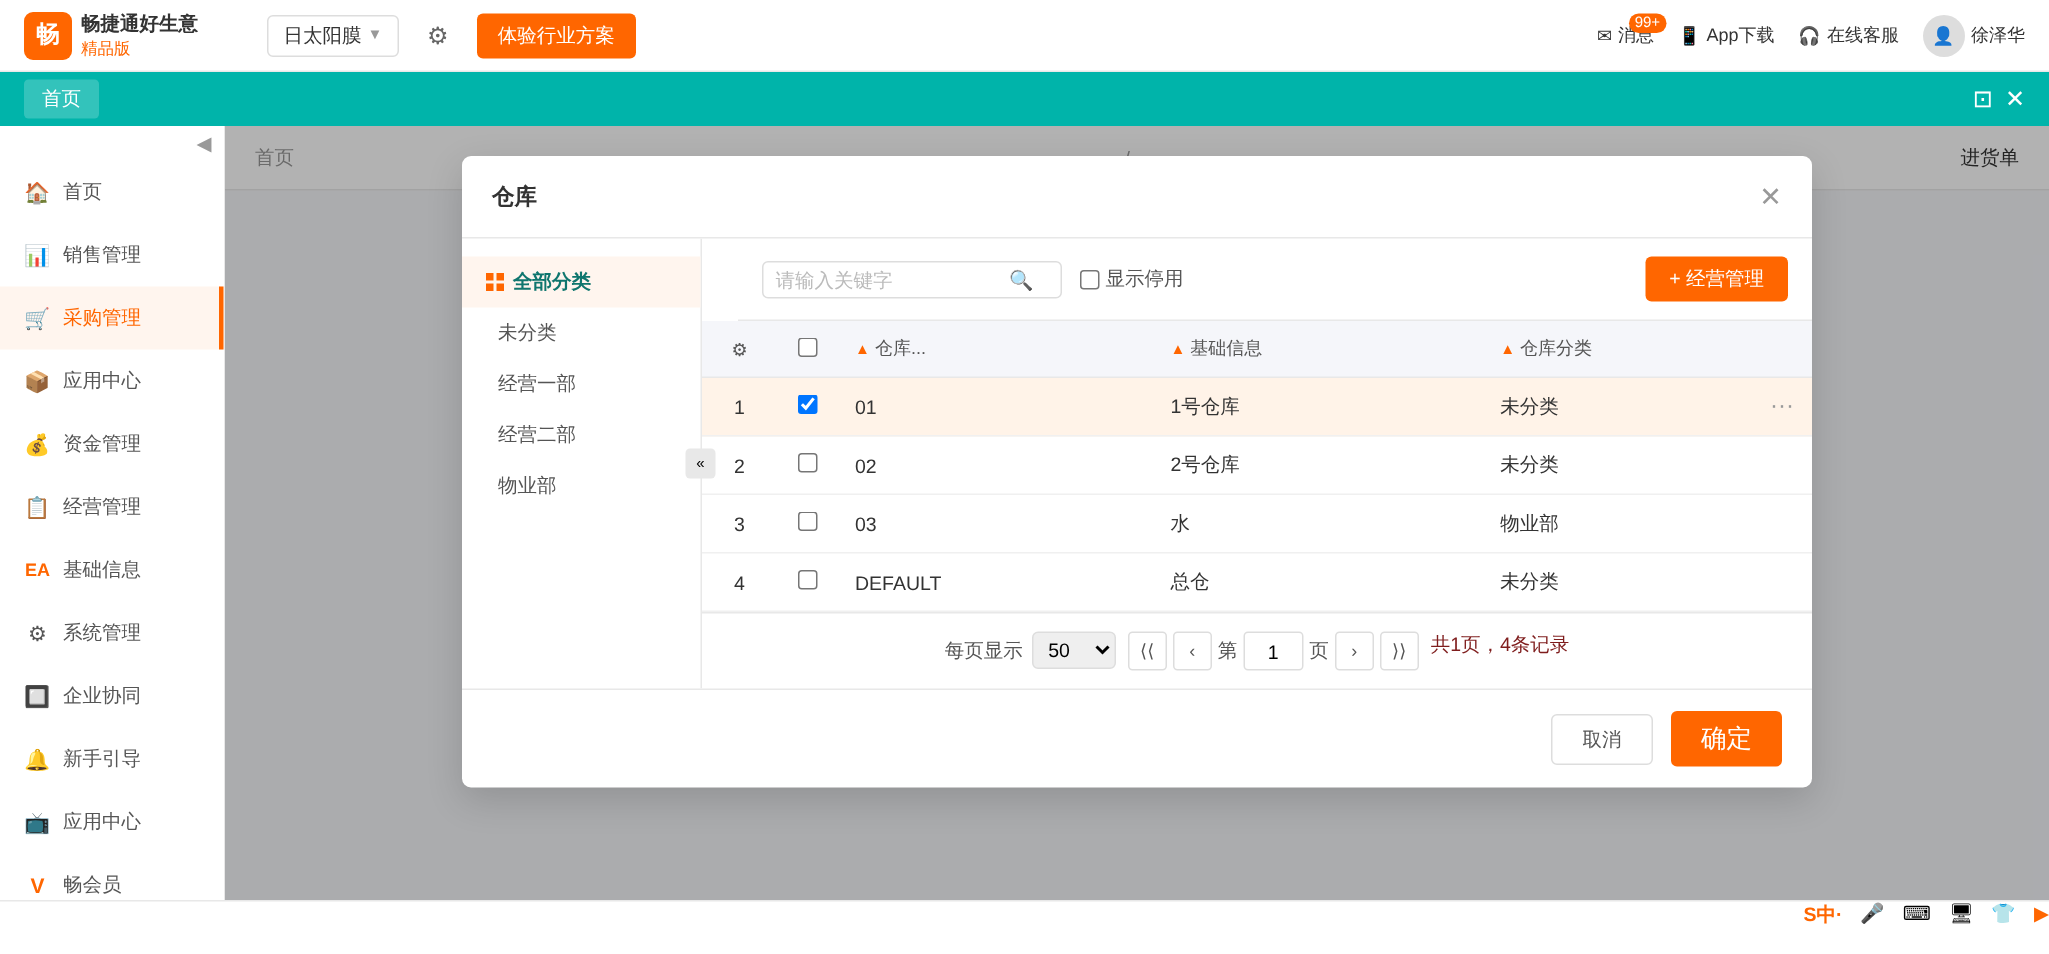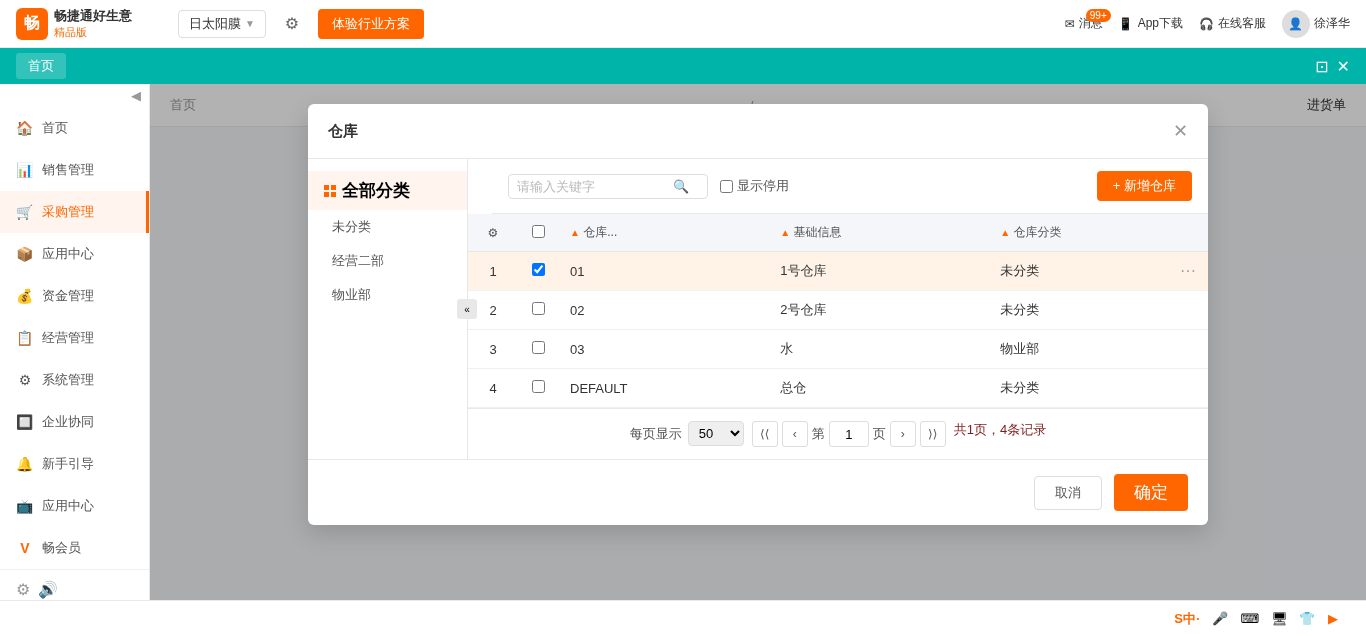--- a/index.html
+++ b/index.html
@@ -50,21 +50,21 @@
 
     
     .modal { background: #fff; border-radius: 6px; width: 900px; max-height: 560px; display: flex; flex-direction: column; box-shadow: 0 8px 24px rgba(0,0,0,0.15); }
     .modal-header { display: flex; align-items: center; justify-content: space-between; padding: 16px 20px; border-bottom: 1px solid #e8e8e8; }
     .modal-title { font-size: 15px; font-weight: bold; color: #333; }
     .modal-close { cursor: pointer; color: #999; font-size: 18px; }
     .modal-body { display: flex; flex: 1; overflow: hidden; }
 
     
     .left-panel { width: 160px; border-right: 1px solid #e8e8e8; padding: 12px 0; flex-shrink: 0; }
-    .left-panel-header { display: flex; align-items: center; gap: 6px; padding: 8px 16px; font-weight: bold; color: #000000; font-size: 17px; background: #fff5ee; cursor: pointer; }
+    .left-panel-header { display: flex; align-items: center; gap: 6px; padding: 8px 16px; font-weight: bold; color: #0f766e; font-size: 13px; background: #fff5ee; cursor: pointer; }
     .left-panel-item { padding: 8px 16px 8px 24px; cursor: pointer; color: #555; font-size: 13px; }
 
     
     .right-panel { flex: 1; display: flex; flex-direction: column; overflow: hidden; }
     .right-toolbar { display: flex; align-items: center; padding: 12px 16px; gap: 12px; border-bottom: 1px solid #e8e8e8; margin-left: 24px; }
     .search-box { display: flex; align-items: center; border: 1px solid #ddd; border-radius: 4px; padding: 4px 8px; gap: 6px; flex: 0 0 200px; }
     .search-box input { border: none; outline: none; font-size: 13px; width: 150px; color: #333; }
     .search-box input::placeholder { color: #bbb; }
     .search-icon { color: #ccc; cursor: pointer; }
     .checkbox-label { display: flex; align-items: center; gap: 4px; cursor: pointer; color: #555; font-size: 13px; }
@@ -91,21 +91,21 @@
     .page-nav-btn { width: 26px; height: 26px; display: flex; align-items: center; justify-content: center; border: 1px solid #ddd; border-radius: 3px; cursor: pointer; color: #555; font-size: 12px; }
     .page-input { width: 40px; height: 26px; border: 1px solid #ddd; border-radius: 3px; text-align: center; font-size: 13px; }
     .page-info { color: #7f1d1d; }
 
     
     .modal-footer { display: flex; align-items: center; justify-content: flex-end; padding: 14px 20px; border-top: 1px solid #e8e8e8; gap: 12px; }
     .cancel-btn { background: #fff; color: #555; border: 1px solid #ddd; padding: 7px 20px; border-radius: 4px; cursor: pointer; font-size: 13px; }
     .confirm-btn { background: #f60; color: #fff; border: none; padding: 7px 20px; border-radius: 4px; cursor: pointer; font-size: 17px; }
 
     
-    .bottom-bar { position: fixed; bottom: 0; left: 0; right: 0; height: 36px; background: #fff; border-top: 1px solid #e8e8e8; display: flex; align-items: center; justify-content: flex-end; padding: 0 28px; gap: 12px; z-index: 200; }
+    .bottom-bar { position: fixed; bottom: 0; left: 0; right: 0; height: 36px; background: #fff; border-top: 1px solid #e8e8e8; display: flex; justify-content: flex-end; padding: 0 0; gap: 12px; z-index: 200; }
   </style>
 </head>
 <body>
 
 <div class="top-header">
   <div class="logo-area">
     <div class="logo-icon">畅</div>
     <div>
       <div style="font-size:13px;color:#333;font-weight:bold;">畅捷通好生意</div>
       <div style="font-size:11px;color:#f60;">精品版</div>
@@ -170,20 +170,24 @@
       <span class="sidebar-icon">📦</span>
       <span>应用中心</span>
     </div>
     <div class="sidebar-item">
       <span class="sidebar-icon">💰</span>
       <span>资金管理</span>
     </div>
     <div class="sidebar-item">
       <span class="sidebar-icon">📋</span>
       <span>经营管理</span>
+    </div>
+    <div class="sidebar-item">
+      <span class="sidebar-icon" style="color:#f60;font-size:12px;font-weight:bold;">EA</span>
+      <span>基础信息</span>
     </div>
     <div class="sidebar-item">
       <span class="sidebar-icon">⚙</span>
       <span>系统管理</span>
     </div>
     <div class="sidebar-item">
       <span class="sidebar-icon">🔲</span>
       <span>企业协同</span>
     </div>
     <div class="sidebar-item">
@@ -226,36 +230,37 @@
               <span style="display:inline-grid;grid-template-columns:1fr 1fr;gap:2px;width:12px;height:12px;">
                 <span style="background:#f60;display:block;"></span>
                 <span style="background:#f60;display:block;"></span>
                 <span style="background:#f60;display:block;"></span>
                 <span style="background:#f60;display:block;"></span>
               </span>
               <span>全部分类</span>
             </div>
             <div style="position:absolute;right:-10px;top:50%;transform:translateY(-50%);width:20px;height:20px;background:#e8e8e8;border-radius:3px;display:flex;align-items:center;justify-content:center;cursor:pointer;z-index:10;font-size:10px;">«</div>
             <div class="left-panel-item">未分类</div>
+            <div class="left-panel-item">经营一部</div>
             <div class="left-panel-item">经营二部</div>
             <div class="left-panel-item">物业部</div>
           </div>
 
           <div class="right-panel">
 
             <div class="right-toolbar">
               <div class="search-box">
                 <input type="text" placeholder="请输入关键字" style="">
                 <span class="search-icon">🔍</span>
               </div>
               <label class="checkbox-label">
                 <input type="checkbox" style="">
                 <span>显示停用</span>
               </label>
-              <button class="new-btn">+ 新增仓库</button>
+              <button class="new-btn">+ 经营管理</button>
             </div>
 
             <div class="table-container">
               <table>
                 <thead>
                   <tr>
                     <th class="th-center col-actions">⚙</th>
                     <th class="th-center col-check">
                       <input type="checkbox" style="">
                     </th>

